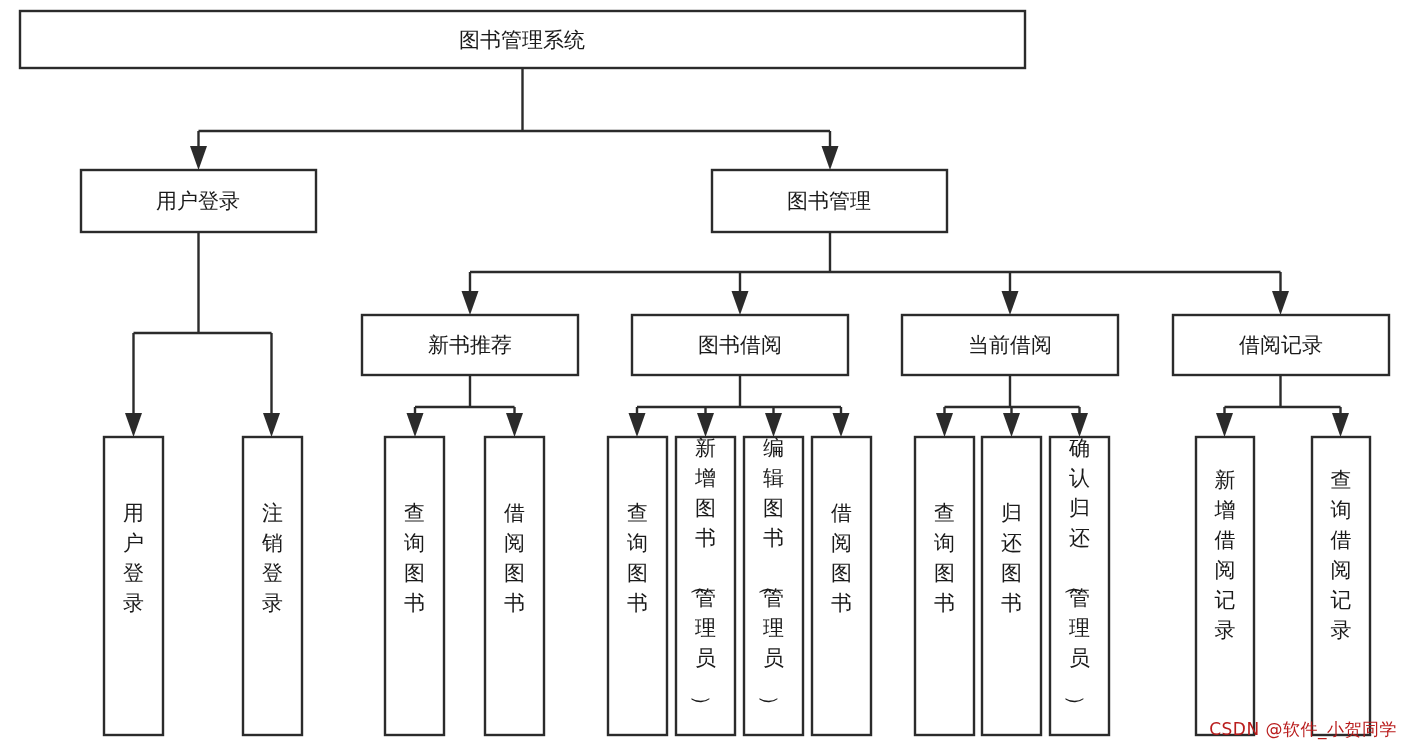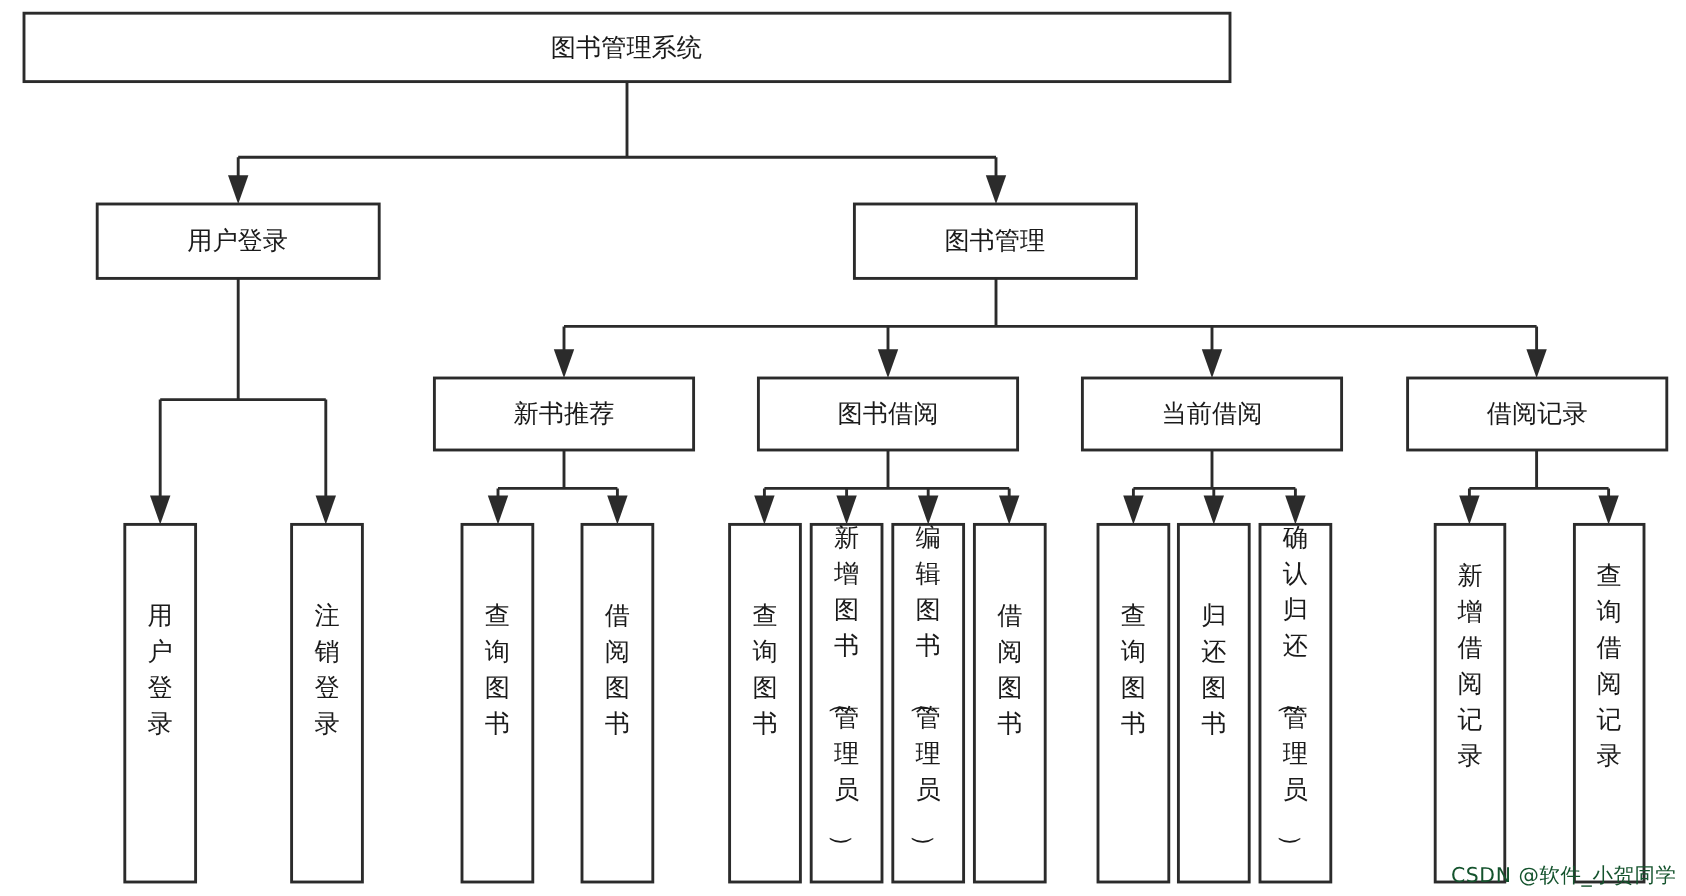--- a/index.html
+++ b/index.html
@@ -53,21 +53,21 @@
   .node-label-vertical {
     fill: #1a1a1a;
     font-family: "DejaVu Sans", "Liberation Sans", sans-serif;
     font-size: 21px;
     text-anchor: middle;
   }
   .watermark {
     position: absolute;
     right: 8px;
     bottom: 6px;
-    color: #14532d;
+    color: #b91c1c;
     font-family: "DejaVu Sans", "Liberation Sans", sans-serif;
     font-size: 17px;
     letter-spacing: 0.5px;
     white-space: nowrap;
     user-select: none;
   }
 </style>
 </head>
 <body>
 

